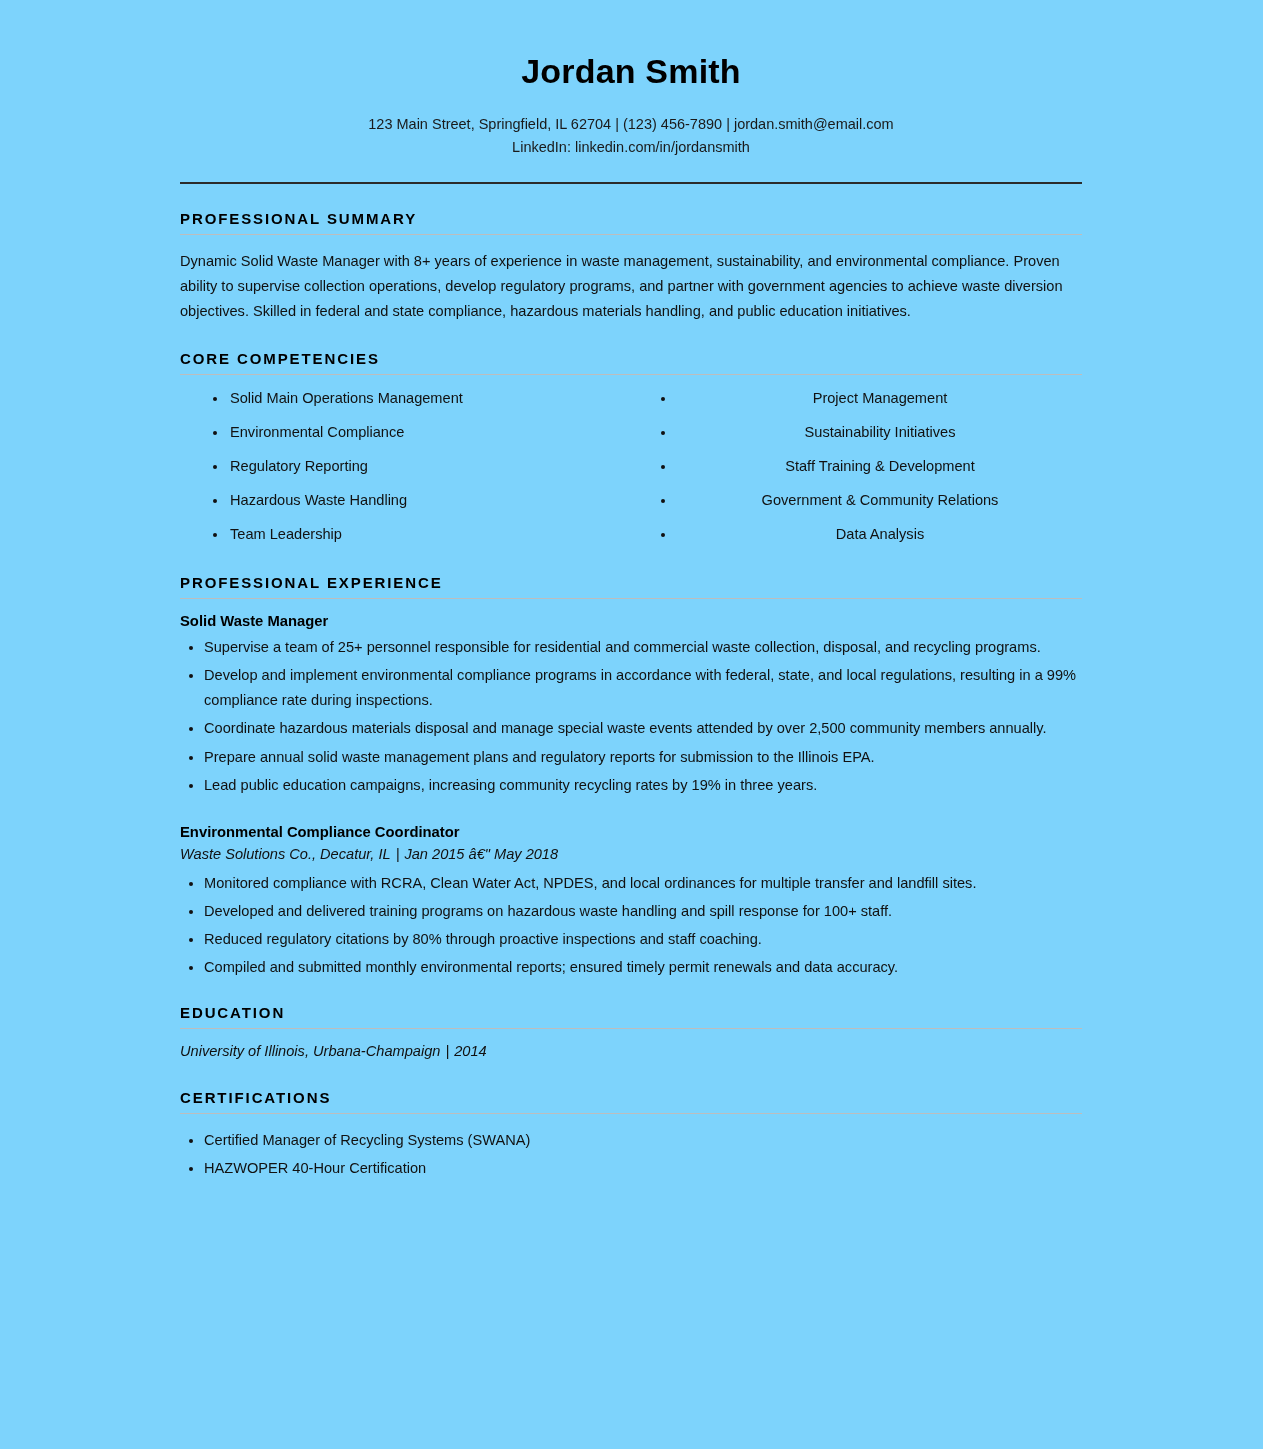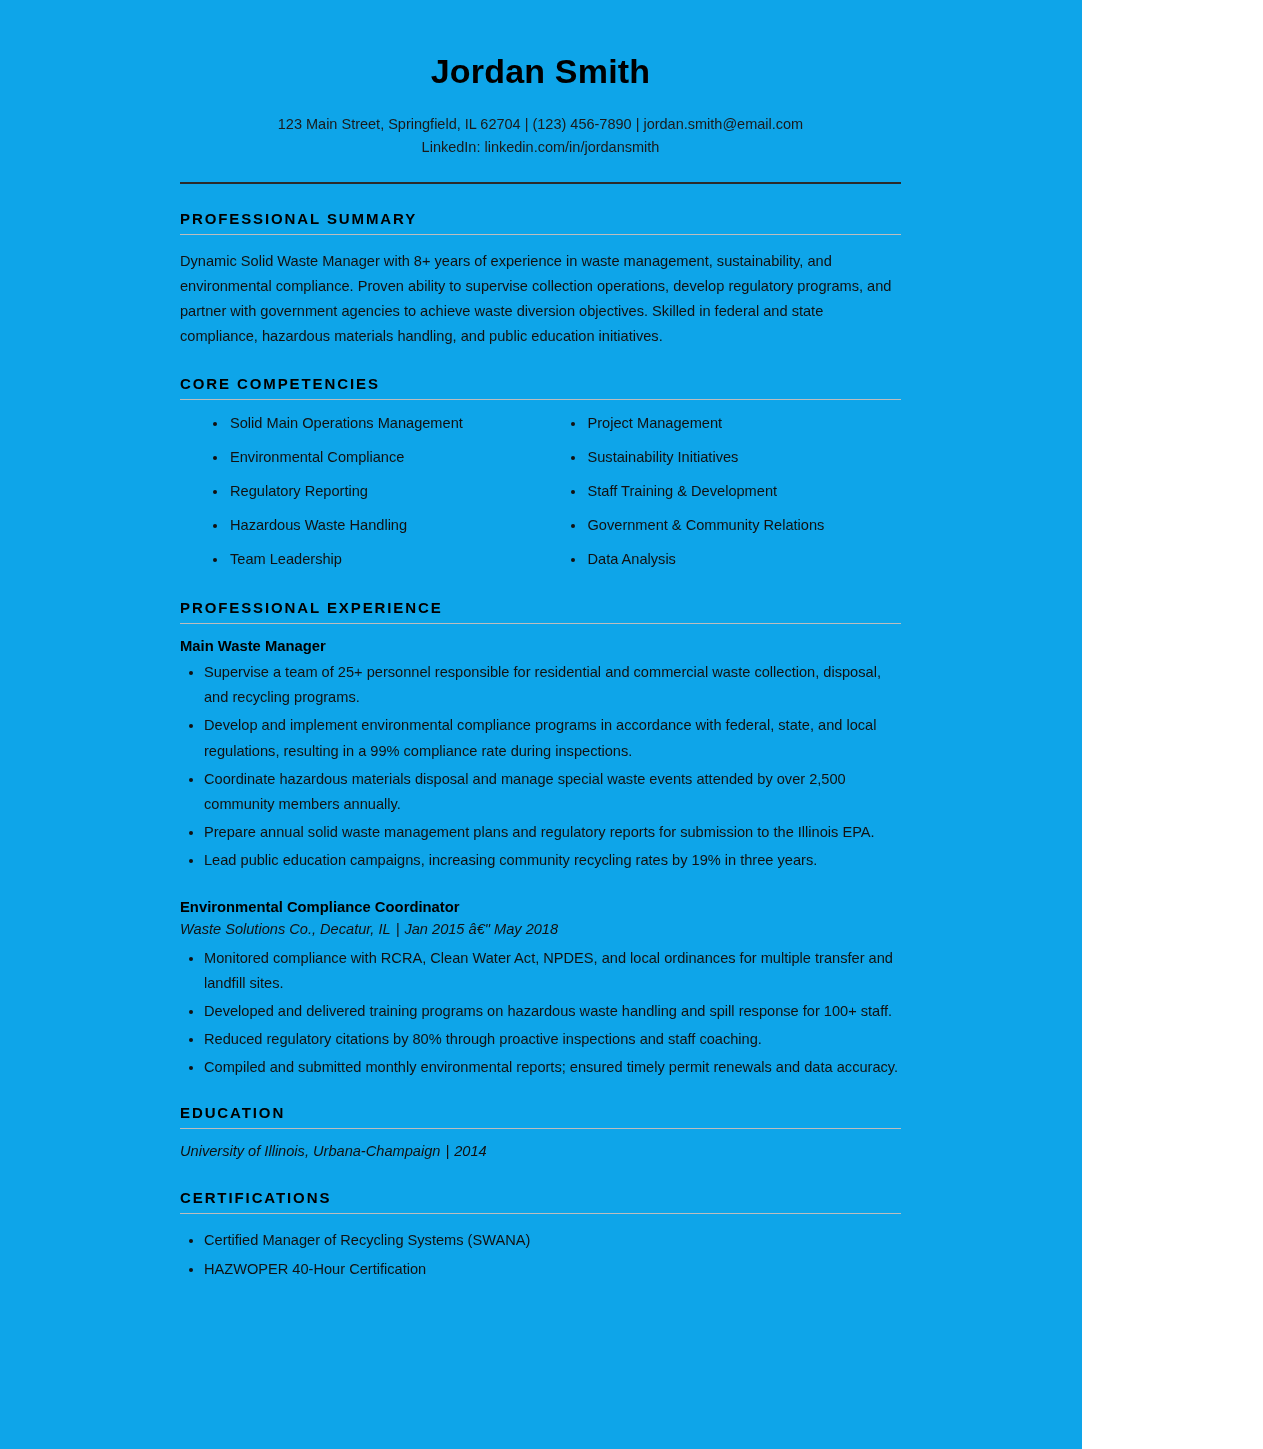--- a/index.html
+++ b/index.html
@@ -8,25 +8,25 @@
     background: #ffffff;
   }
   body {
     width: 1263px;
     min-height: 1449px;
     font-family: "Liberation Sans", sans-serif;
     color: #000000;
     -webkit-font-smoothing: antialiased;
   }
   .page {
-    width: 1082px;
+    width: 1263px;
     min-height: 1449px;
     box-sizing: border-box;
     padding: 0;
-    background: #0ea5e9;
+    background: #7dd3fc;
   }
   .inner {
     margin: 0 auto;
     padding-left: 180px;
     padding-right: 181px;
     padding-top: 52px;
   }
 
   
   .header {
@@ -93,21 +93,21 @@
   .competencies {
     display: flex;
     gap: 0;
     margin-top: 2px;
   }
   .comp-col {
     width: 50%;
     box-sizing: border-box;
   }
   .comp-col.left  { padding-left: 30px; }
-  .comp-col.right { padding-left: 27px; }
+  .comp-col.right { padding-left: 27px; text-align: center; }
   ul.comp-list {
     list-style: disc;
     margin: 0;
     padding-left: 18px;
     font-size: 14.6px;
   }
   ul.comp-list li {
     line-height: 1.3;
     margin-bottom: 15px;
     padding-left: 2px;
@@ -215,21 +215,21 @@
           </ul>
         </div>
       </div>
     </div>
 
     <div class="section experience">
       <h2 class="section-title">PROFESSIONAL EXPERIENCE</h2>
       <hr class="section-rule">
 
       <div class="job">
-        <h3 class="job-title">Main Waste Manager</h3>
+        <h3 class="job-title">Solid Waste Manager</h3>
         <ul class="job-bullets">
           <li>Supervise a team of 25+ personnel responsible for residential and commercial waste collection, disposal, and recycling programs.</li>
           <li>Develop and implement environmental compliance programs in accordance with federal, state, and local regulations, resulting in a 99% compliance rate during inspections.</li>
           <li>Coordinate hazardous materials disposal and manage special waste events attended by over 2,500 community members annually.</li>
           <li>Prepare annual solid waste management plans and regulatory reports for submission to the Illinois EPA.</li>
           <li>Lead public education campaigns, increasing community recycling rates by 19% in three years.</li>
         </ul>
       </div>
 
       <div class="job">

